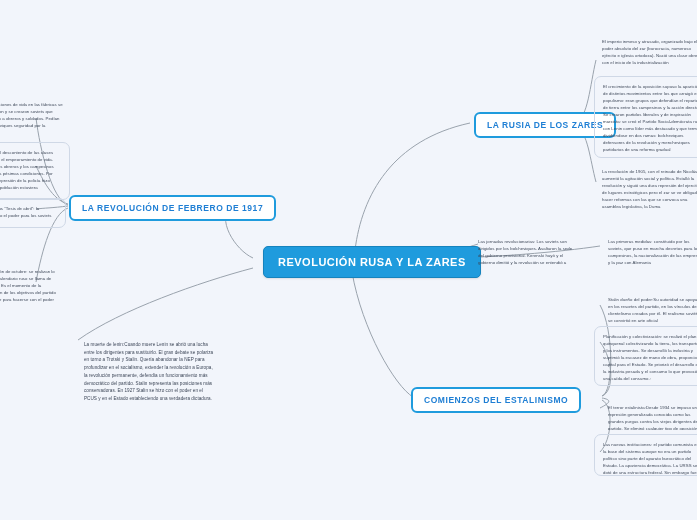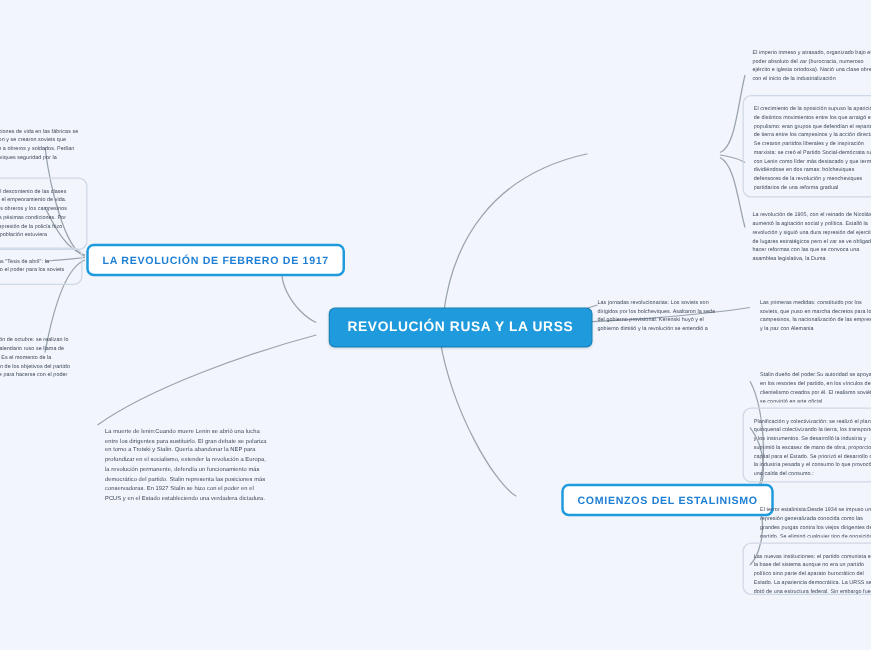--- a/index.html
+++ b/index.html
@@ -114,26 +114,27 @@
       <path d="M68 206 C 52 208, 44 208, 36 209"></path>
       <path d="M68 208 C 52 214, 42 250, 36 282"></path>
 
       <path d="M602 396 C 614 392, 614 330, 600 305"></path>
       <path d="M602 396 C 614 392, 614 360, 600 342"></path>
       <path d="M602 398 C 614 400, 608 404, 600 408"></path>
       <path d="M602 400 C 614 406, 612 440, 600 452"></path>
     </g>
   </svg>
 
-  <div class="root-node" style="left:263px; top:246px;">REVOLUCIÓN RUSA Y LA URSS</div>
+  <div class="root-node" style="left:263px; top:246px;">REVOLUCIÓN RUSA Y LA ZARES</div>
 
+  <div class="branch-node" style="left:474px; top:112px;">LA RUSIA DE LOS ZARES</div>
 
   <div class="branch-node" style="left:69px; top:195px;text-align:center;">LA REVOLUCIÓN DE FEBRERO DE 1917</div>
 
-  <div class="branch-node" style="left:411px; top:387px;margin-left:38px;">COMIENZOS DEL ESTALINISMO</div>
+  <div class="branch-node" style="left:411px; top:387px;">COMIENZOS DEL ESTALINISMO</div>
 
   <div class="note plain" style="left:594px; top:32px; width:118px; height:42px;">El imperio inmeso y atrasado, organizado bajo el poder absoluto del zar (burocracia, numeroso ejército e iglesia ortodoxa). Nació una clase obrera con el inicio de la industrialización</div>
 
   <div class="note boxed" style="left:594px; top:76px; width:118px; height:82px;">El crecimiento de la oposición supuso la aparición de distintos movimientos entre los que arraigó el populismo: eran grupos que defendían el reparto de tierra entre los campesinos y la acción directa. Se crearon partidos liberales y de inspiración marxista: se creó el Partido Social-demócrata ruso con Lenin como líder más destacado y que terminó dividiéndose en dos ramas: bolcheviques defensores de la revolución y mencheviques partidarios de una reforma gradual</div>
 
   <div class="note plain" style="left:594px; top:162px; width:118px; height:52px;">La revolución de 1905, con el reinado de Nicolás II aumentó la agitación social y política. Estalló la revolución y siguió una dura represión del ejercito de lugares estratégicos pero el zar se ve obligado a hacer reformas con las que se convoca una asamblea legislativa, la Duma</div>
 
   <div class="note plain" style="left:-28px; top:95px; width:100px; height:42px;">Las condiciones de vida en las fábricas se deterioraron y se crearon soviets que agrupaban a obreros y soldados. Pedían los bolcheviques seguridad por la revolución</div>
 
   <div class="note boxed" style="left:-36px; top:142px; width:106px; height:58px;">Las causas: el descontento de las clases populares por el empeoramiento de vida. Por un lado los obreros y los campesinos vivían en unas pésimas condiciones. Por otro lado, la represión de la policía hizo crecer que la población estuviera descontenta.</div>

